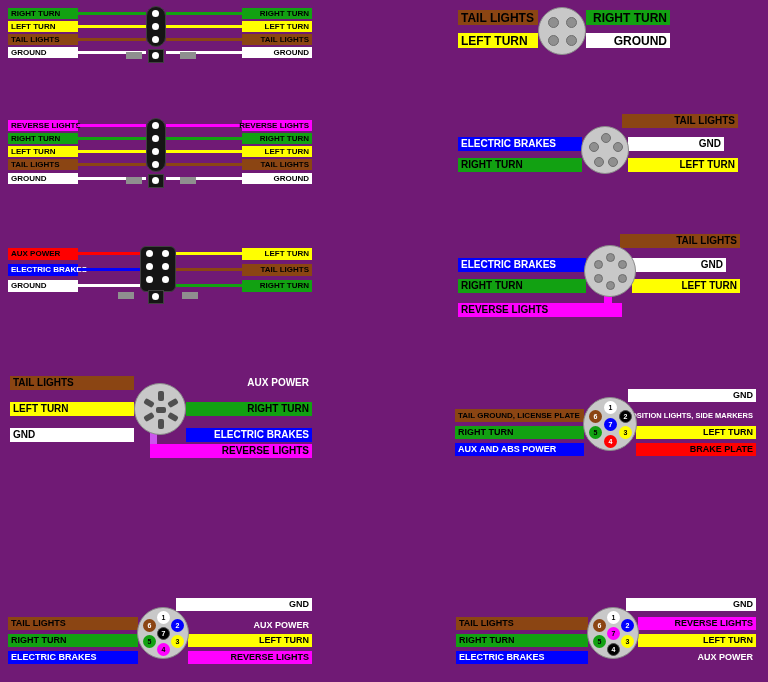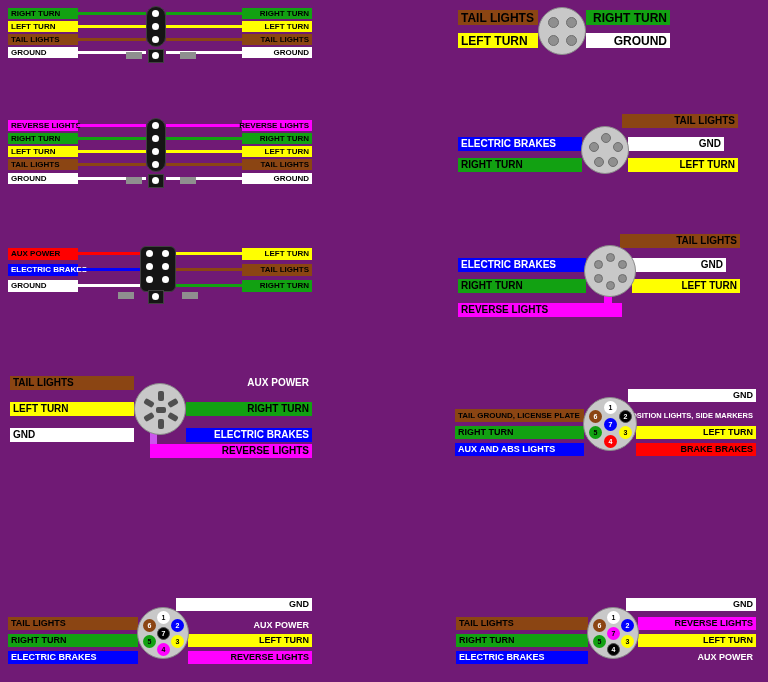--- a/index.html
+++ b/index.html
@@ -209,22 +209,22 @@
       <div class="blade" style="left:21px;top:23px"></div>
     </div>
   </section>
 
   <section>
     <div class="bar white alignR" style="left:628px;top:389px;width:128px;height:13px">GND</div>
     <div class="bar brown f8" style="left:455px;top:409px;width:129px;height:13px">TAIL GROUND, LICENSE PLATE</div>
     <div class="bar blklbl f75 alignR" style="left:628px;top:409px;width:128px;height:13px">POSITION LIGHTS, SIDE MARKERS</div>
     <div class="bar green" style="left:455px;top:426px;width:129px;height:13px">RIGHT TURN</div>
     <div class="bar yellow alignR" style="left:636px;top:426px;width:120px;height:13px">LEFT TURN</div>
-    <div class="bar blue" style="left:455px;top:443px;width:129px;height:13px">AUX AND ABS LIGHTS</div>
-    <div class="bar red alignR" style="left:636px;top:443px;width:120px;height:13px">BRAKE BRAKES</div>
+    <div class="bar blue" style="left:455px;top:443px;width:129px;height:13px">AUX AND ABS POWER</div>
+    <div class="bar red alignR" style="left:636px;top:443px;width:120px;height:13px">BRAKE PLATE</div>
     <div class="circle" style="left:583px;top:397px;width:54px;height:54px">
       <div class="pin p-white" style="left:20px;top:3px">1</div>
       <div class="pin p-black" style="left:35px;top:12px">2</div>
       <div class="pin p-yellow" style="left:35px;top:28px">3</div>
       <div class="pin p-red" style="left:20px;top:37px">4</div>
       <div class="pin p-green" style="left:5px;top:28px">5</div>
       <div class="pin p-brown" style="left:5px;top:12px">6</div>
       <div class="pin p-blue" style="left:20px;top:20px">7</div>
     </div>
   </section>

